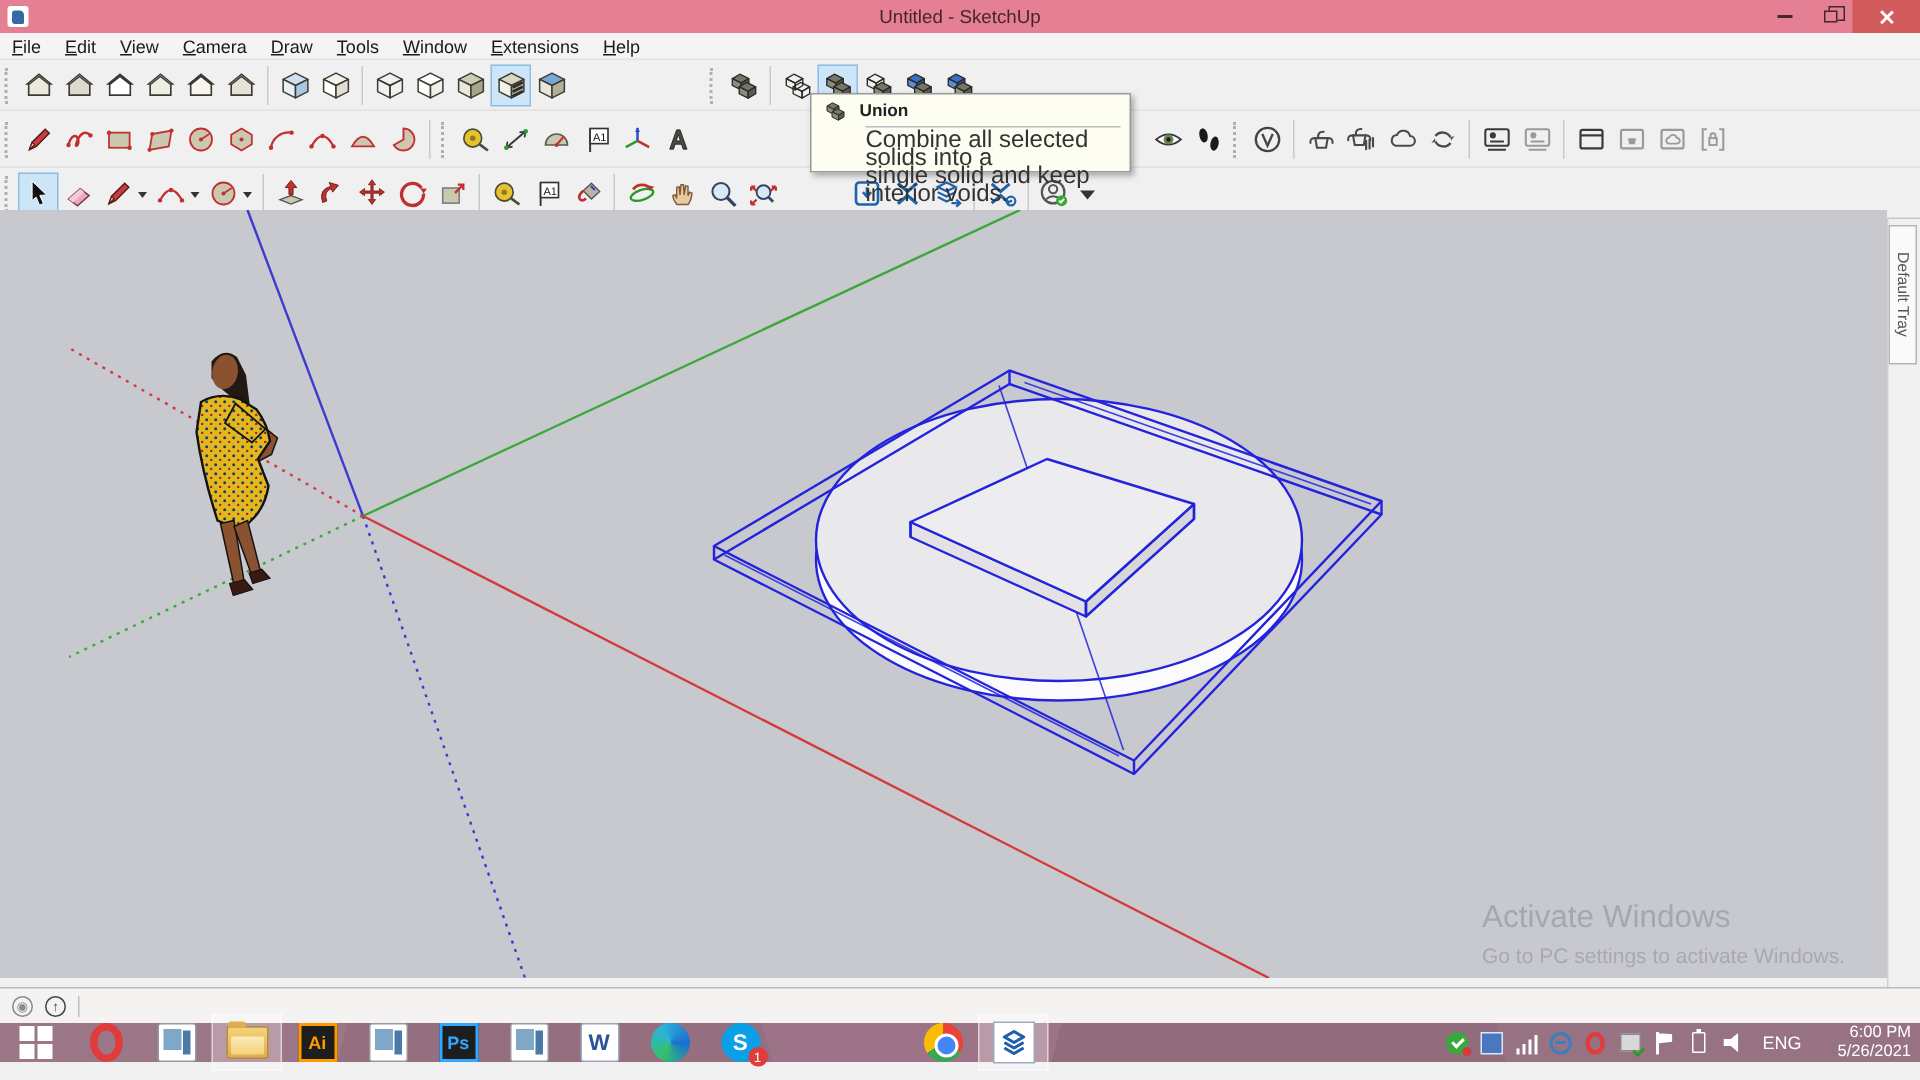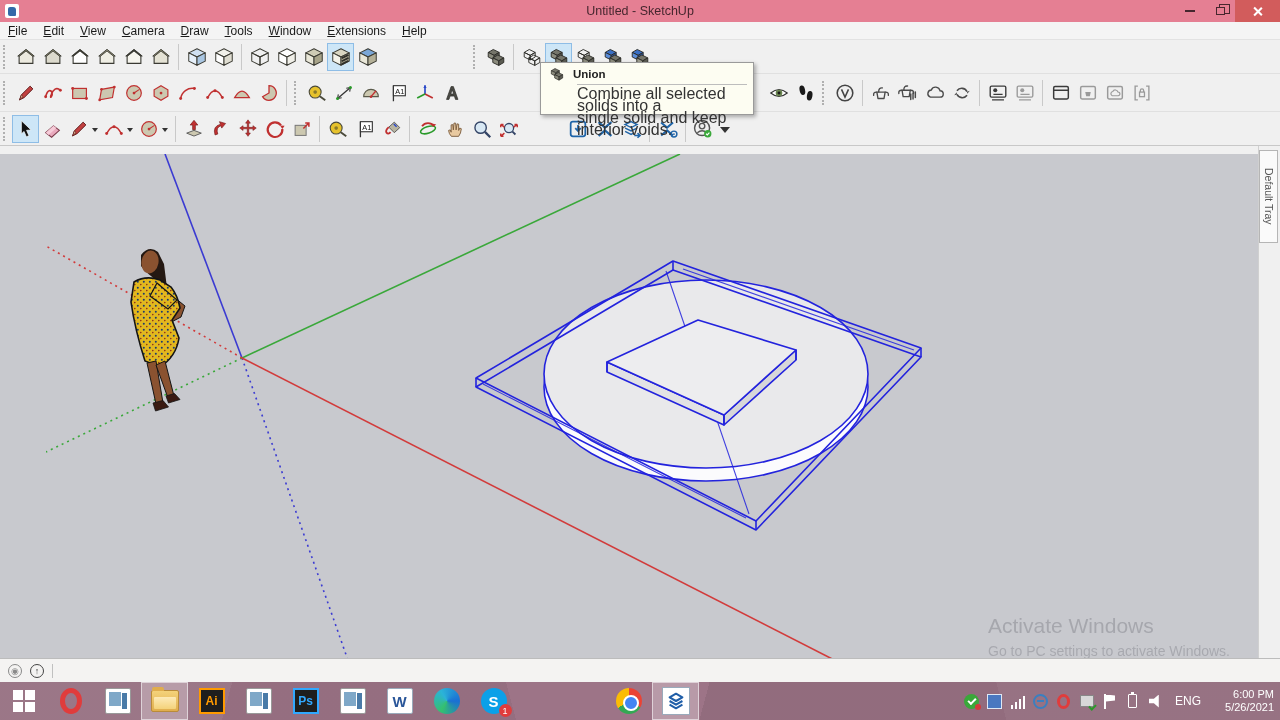--- a/index.html
+++ b/index.html
@@ -38,40 +38,40 @@
   .i22{width:22px;height:22px;} .i16{width:16px;height:16px;}
   .caret{width:0;height:0;border:3.5px solid transparent;border-top:4.5px solid #333;margin:5px 1px 0 2px;}
   
   #tooltip{position:absolute;left:540px;top:62px;width:214px;height:53px;background:#fdfdf2;
     border:1px solid #9a9a9a;box-shadow:2px 2px 4px rgba(0,0,0,.3);z-index:60;padding:3px 6px 3px 6px;}
   .tt-head{display:flex;align-items:center;gap:8px;margin-left:2px;}
   .tt-title{font-size:11.5px;font-weight:bold;color:#222;}
   .tt-sep{height:1px;background:#bdbdbd;margin:2px 0 3px 30px;}
   .tt-line{font-size:16px;color:#333;margin-left:30px;line-height:12px;}
   
-  #viewport{position:absolute;left:0;top:154px;width:1258px;height:512px;background:#c8c9ce;overflow:hidden;padding-left:46px;}
+  #viewport{position:absolute;left:0;top:140px;width:1258px;height:512px;background:#c8c9ce;overflow:hidden;padding-left:46px;}
   #watermark{position:absolute;left:988px;top:460px;color:#9b9ca3;pointer-events:none;}
   #watermark .wm1{font-size:21px;opacity:.75;}
   #watermark .wm2{font-size:14px;opacity:.7;margin-top:5px;}
   #side-strip{position:absolute;left:1258px;top:146px;width:22px;height:512px;background:#f0f0f0;border-left:1px solid #d0d0d0;}
   #tray-tab{position:absolute;left:1259px;top:150px;width:19px;height:93px;background:#fafafa;
     border:1px solid #b5b5b5;writing-mode:vertical-rl;font-size:10.5px;color:#555;
     display:flex;align-items:center;justify-content:center;}
   
   #statusbar{position:absolute;left:0;top:658px;width:1280px;height:24px;background:#f4f3f2;
     border-top:1px solid #bcbcbc;display:flex;align-items:center;font-size:12px;color:#1a1a1a;}
   .sb-circle{width:14px;height:14px;border:1.4px solid #8a8a8a;border-radius:50%;margin-left:8px;
     display:flex;align-items:center;justify-content:center;color:#8a8a8a;font-size:9px;}
   .sb-circle.dark{border-color:#444;color:#444;}
   .sb-sep{width:1px;height:14px;background:#c0c0c0;margin:0 8px;}
   #measure-wrap{margin-left:auto;display:flex;align-items:center;}
   #measure-label{font-size:12px;color:#111;margin-right:8px;}
   #measure-input{width:190px;height:19px;border:1px solid #7eb4d8;background:#fff;margin-right:2px;font-size:11px;padding:0 4px;}
   
-  #taskbar{position:absolute;left:0;top:682px;width:1280px;height:38px;
+  #taskbar{position:absolute;left:0;top:682px;width:1280px;height:26px;
     background:
       linear-gradient(105deg, rgba(255,255,255,.06) 18%, transparent 18% 55%, rgba(0,0,0,.07) 55%),
       linear-gradient(255deg, rgba(255,255,255,.05) 22%, transparent 22% 60%, rgba(0,0,0,.05) 60%),
       #9d7487;
     display:flex;align-items:center;}
   .tslot{width:47px;height:38px;display:flex;align-items:center;justify-content:center;position:relative;}
   .tslot.active{background:rgba(255,255,255,.28);border:1px solid rgba(255,255,255,.55);}
   .tstart{display:grid;grid-template-columns:10px 10px;grid-template-rows:10px 10px;gap:2px;}
   .tstart i{background:#fff;display:block;}
   .ic-opera{width:22px;height:26px;border:5px solid #e03c3c;border-radius:50%;}

